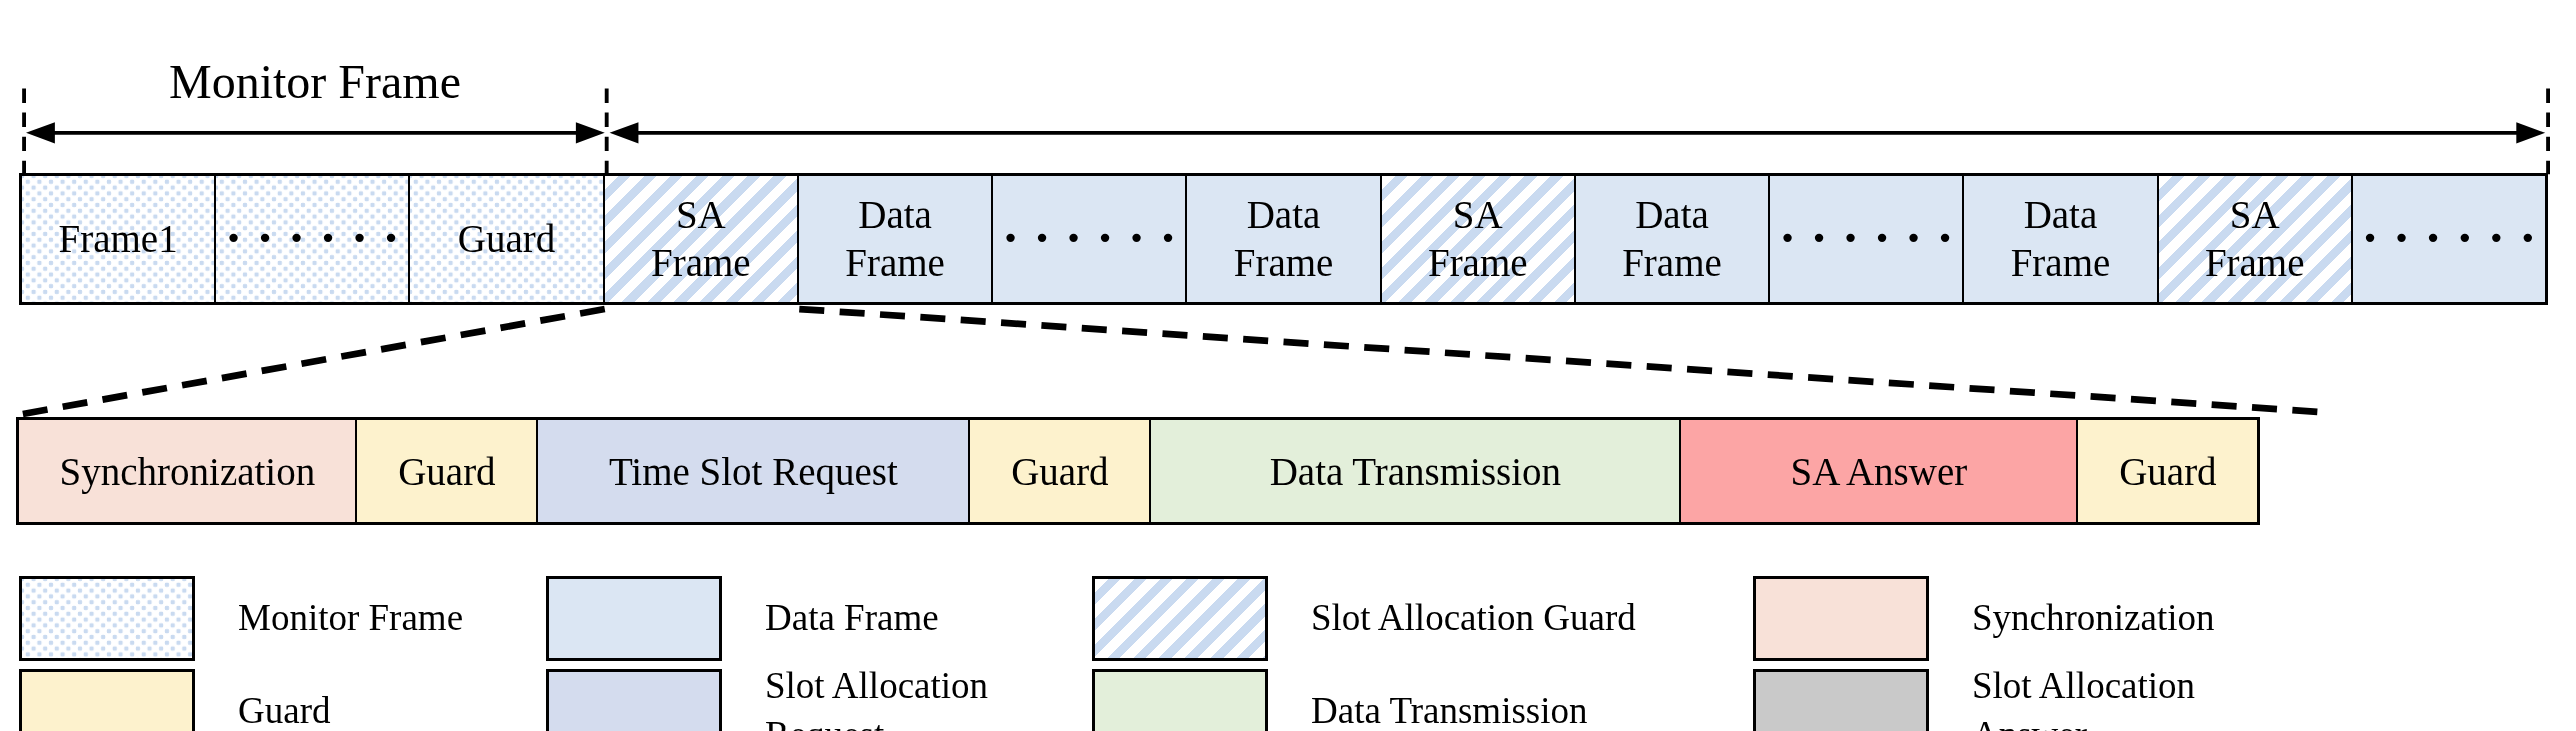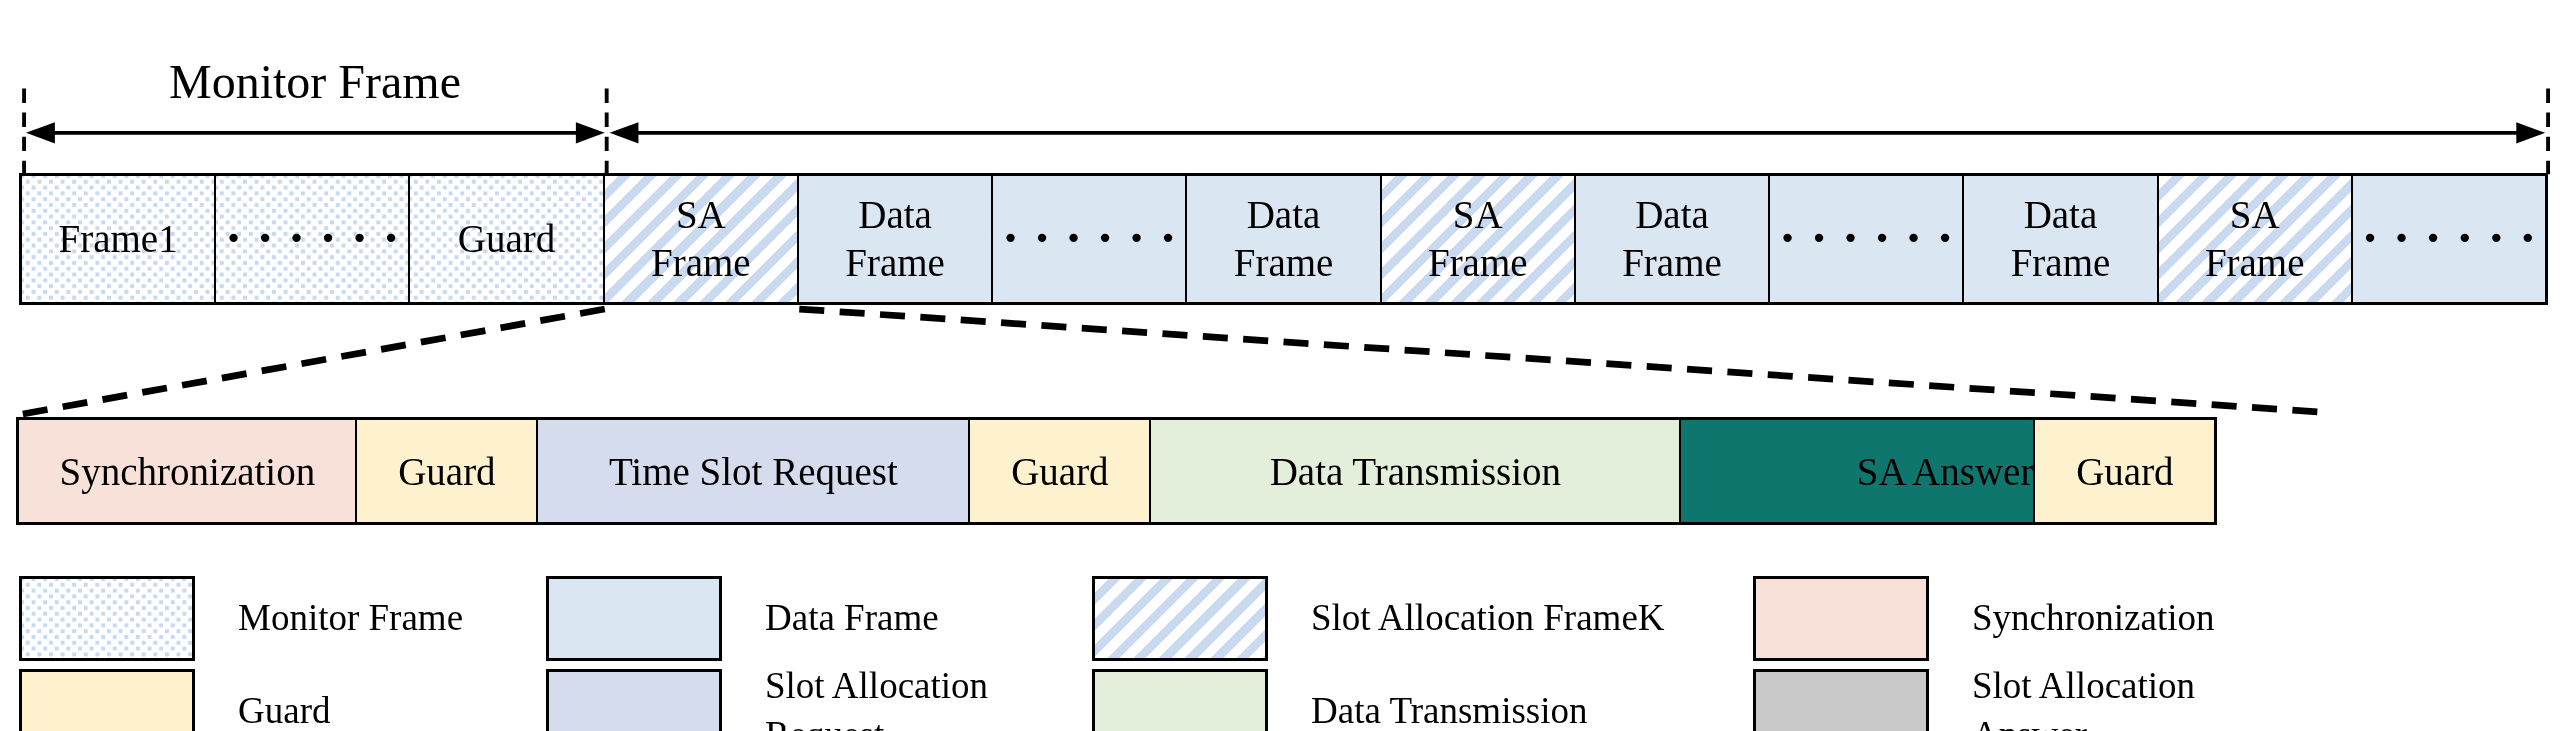--- a/index.html
+++ b/index.html
@@ -142,21 +142,21 @@
       </div>
       <div class="detail-seg" style="width: 432px; background: rgb(212, 220, 238);">
         <span class="seg-label">Time Slot Request</span>
       </div>
       <div class="detail-seg" style="width: 181px; background: rgb(253, 242, 205);">
         <span class="seg-label">Guard</span>
       </div>
       <div class="detail-seg" style="width: 530px; background: rgb(227, 239, 218);">
         <span class="seg-label">Data Transmission</span>
       </div>
-      <div class="detail-seg" style="width: 354px; background: #0f766e; justify-content: flex-end;">
+      <div class="detail-seg" style="width: 397px; background: #fca5a5;">
         <span class="seg-label">SA Answer</span>
       </div>
       <div class="detail-seg" style="width: 179px; background: rgb(253, 242, 205);">
         <span class="seg-label">Guard</span>
       </div>
     </div>
 
   <div id="legend">
       <div class="legend-col" style="left: 19px;">
         <div class="legend-item">
@@ -175,21 +175,21 @@
         </div>
         <div class="legend-item">
           <div class="legend-swatch" style="background: rgb(212, 220, 238);"></div>
           <div class="legend-label">Slot Allocation
 Request</div>
         </div>
       </div>
       <div class="legend-col" style="left: 1092px;">
         <div class="legend-item">
           <div class="legend-swatch fill-hatch"></div>
-          <div class="legend-label">Slot Allocation FrameK</div>
+          <div class="legend-label">Slot Allocation Guard</div>
         </div>
         <div class="legend-item">
           <div class="legend-swatch" style="background: rgb(227, 239, 218);"></div>
           <div class="legend-label">Data Transmission</div>
         </div>
       </div>
       <div class="legend-col" style="left: 1753px;">
         <div class="legend-item">
           <div class="legend-swatch" style="background: rgb(248, 225, 216);"></div>
           <div class="legend-label">Synchronization</div>

